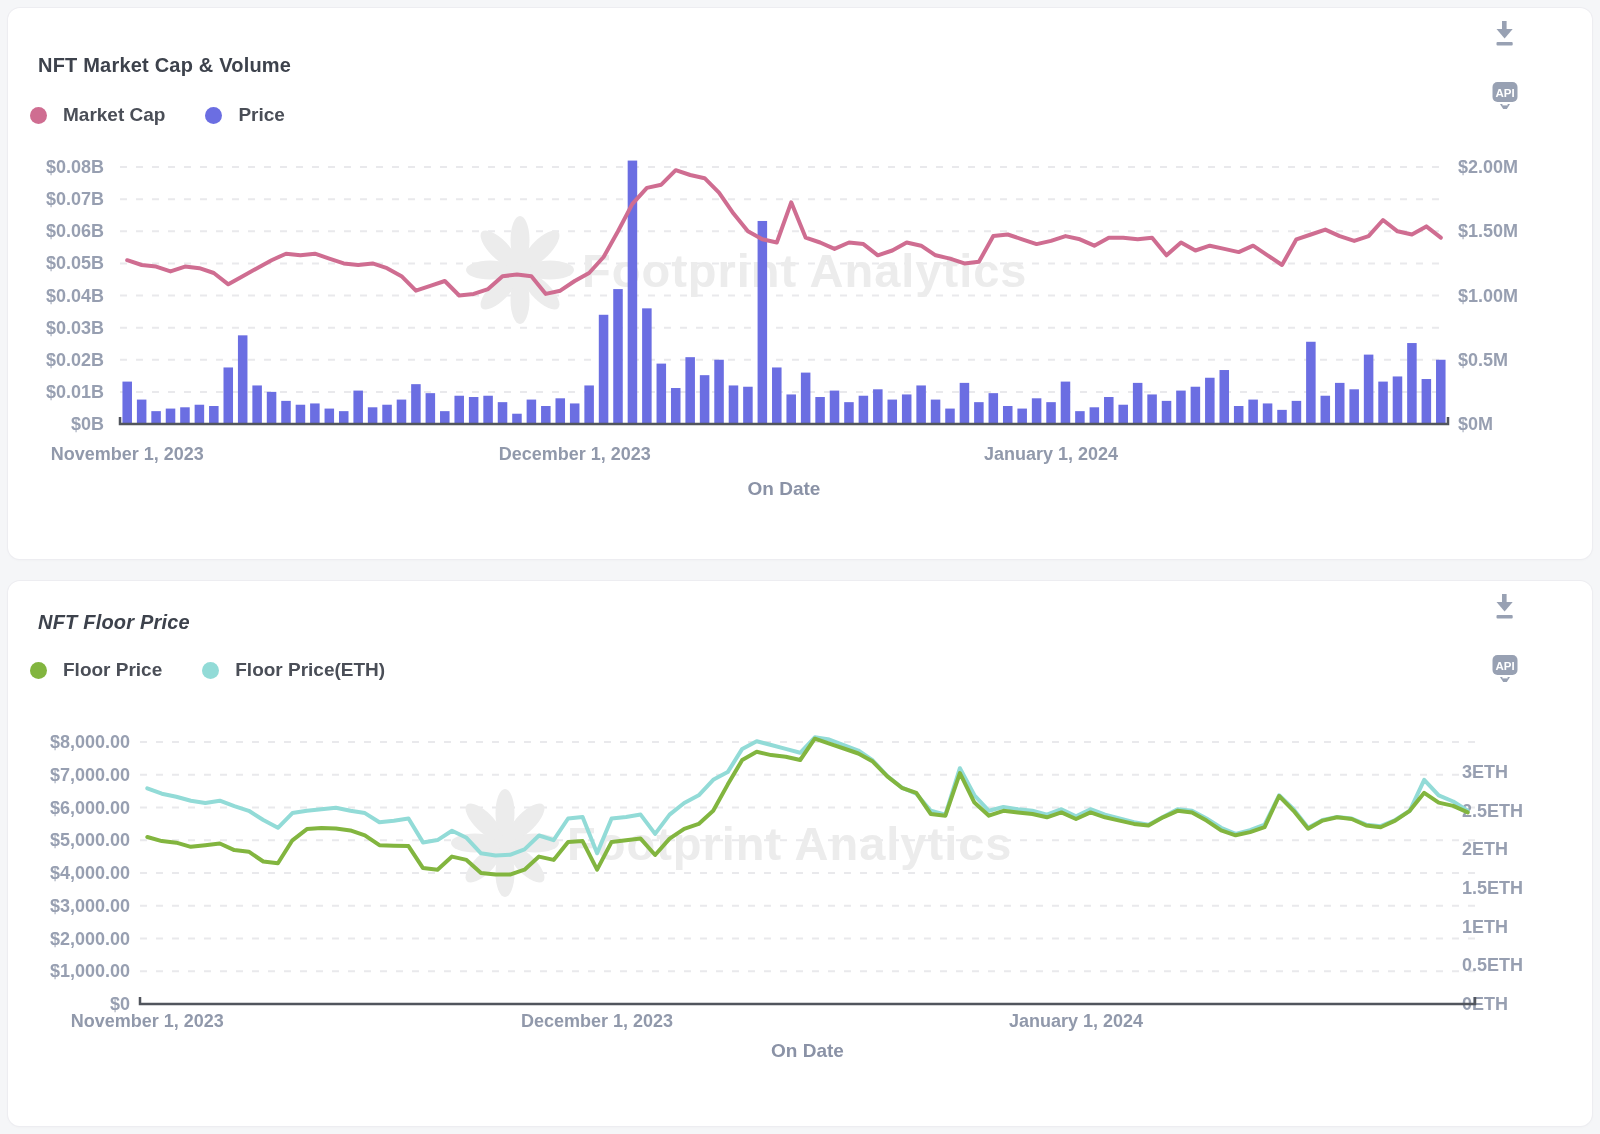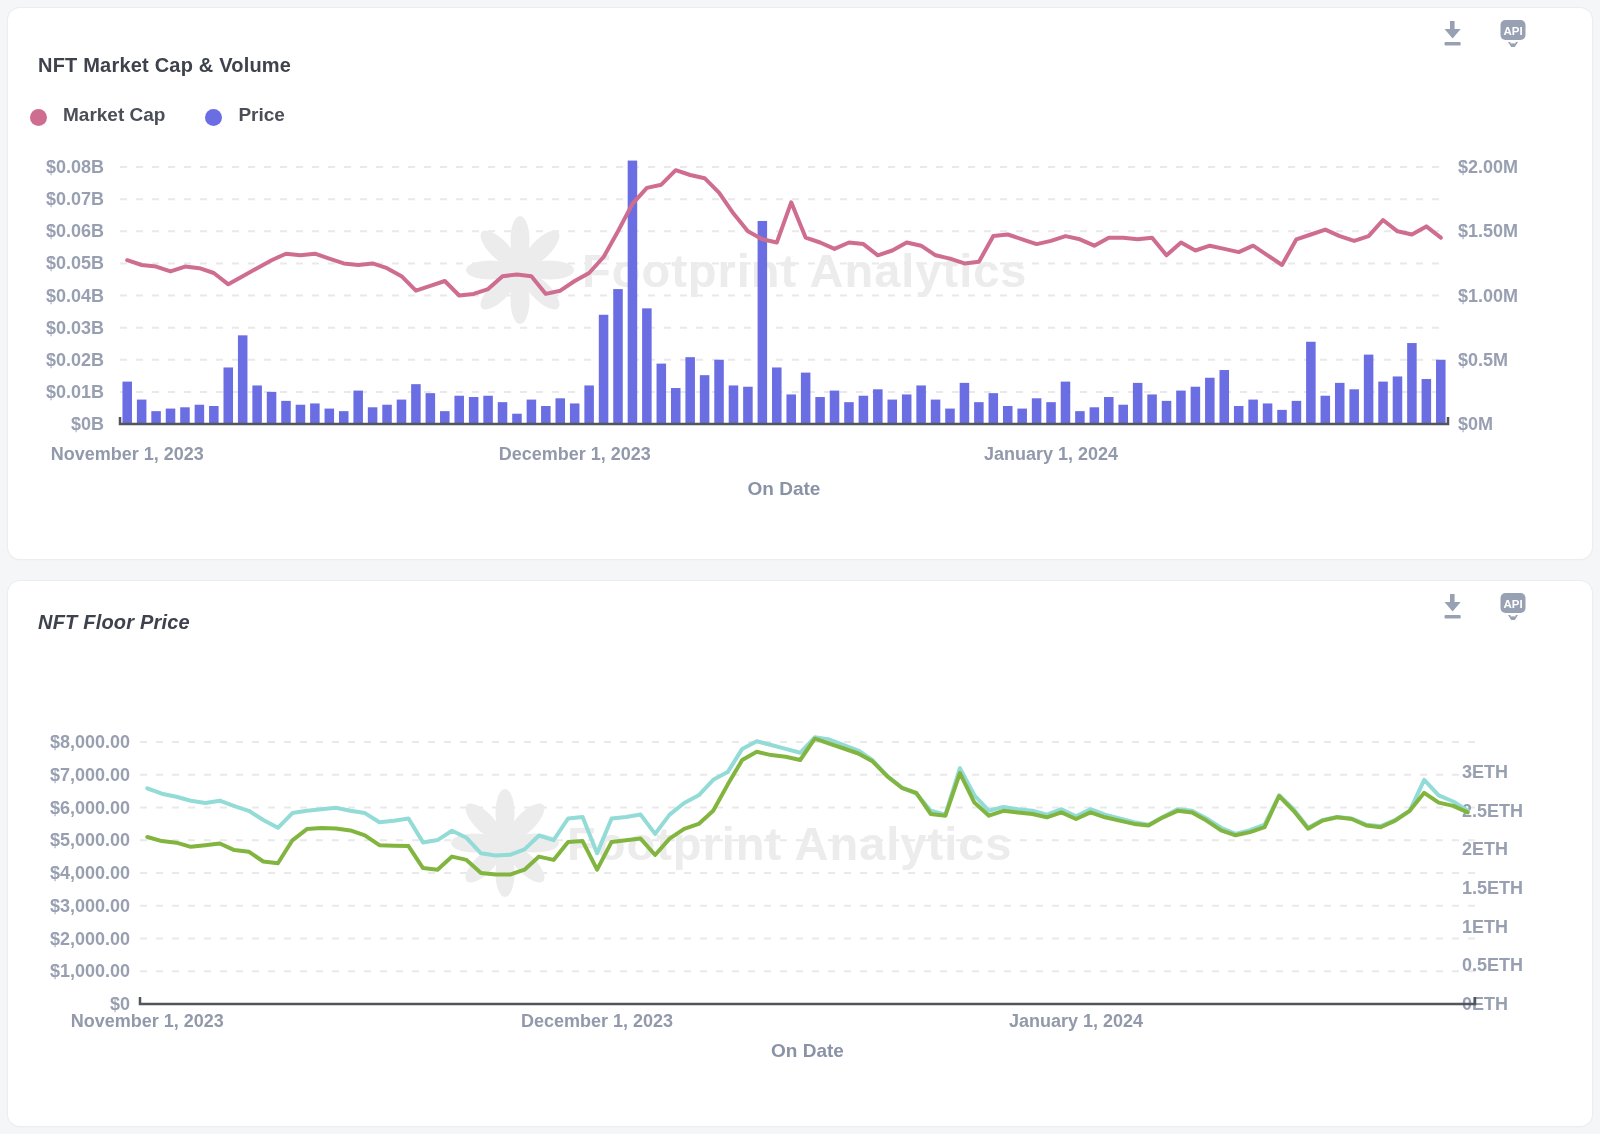--- a/index.html
+++ b/index.html
@@ -17,24 +17,24 @@
   .card-2 { height: 545px; }
   .card-title {
     position: absolute; left: 30px;
     font-size: 20px; font-weight: 700; color: #3d424c; letter-spacing: 0.2px;
   }
   .card-1 .card-title { top: 46px; }
   .card-2 .card-title { top: 30px; font-style: italic; }
   .legend { position: absolute; left: 22px; display: flex; gap: 40px; }
   .card-1 .legend { top: 96px; }
   .card-2 .legend { top: 78px; }
-  .legend-item { display: flex; align-items: flex-end; gap: 16px; cursor: pointer; }
+  .legend-item { display: flex; align-items: center; gap: 16px; cursor: pointer; }
   .legend-dot { width: 17px; height: 17px; border-radius: 50%; flex: 0 0 auto; }
   .legend-label { font-size: 19px; font-weight: 700; color: #4a4e57; }
-  .actions { position: absolute; top: 10px; right: 64px; display: flex; gap: 30px; }
+  .actions { position: absolute; top: 10px; right: 72px; display: flex; gap: 30px; flex-direction: column; }
   .icon-btn { background: none; border: none; cursor: pointer; width: 30px; height: 32px; padding: 0; }
   .icon-btn svg { display: block; }
   .chart-mount { position: absolute; left: 0; }
   .card-1 .chart-mount { top: 130px; }
   .card-2 .chart-mount { top: 120px; }
   .chart-mount svg { display: block; }
 </style>
 </head>
 <body>
 
@@ -212,20 +212,30 @@
             <text x="566.695652173913" y="322">December 1, 2023</text>
             <text x="1043.0434782608695" y="322">January 1, 2024</text>
           </g>
           <text x="776" y="357" font-size="19" font-weight="bold" fill="#8a92a6" text-anchor="middle">On Date</text>
         </svg>
       </div>
   </section>
 
   <section class="card card-2">
     <h2 class="card-title">NFT Floor Price</h2>
+    <div class="legend">
+      <div class="legend-item">
+        <span class="legend-dot" style="background-color: rgb(130, 181, 63);"></span>
+        <span class="legend-label">Floor Price</span>
+      </div>
+      <div class="legend-item">
+        <span class="legend-dot" style="background-color: rgb(146, 219, 215);"></span>
+        <span class="legend-label">Floor Price(ETH)</span>
+      </div>
+    </div>
     <div class="actions">
       <button class="icon-btn" title="Download">
         <svg width="28" height="30" viewBox="0 0 28 30">
           <rect x="12" y="2" width="4.6" height="9" fill="#98a1b3"></rect>
           <polygon points="6.5,10 22.7,10 14.6,19.5" fill="#98a1b3"></polygon>
           <rect x="6.5" y="23" width="16.2" height="3.6" rx="1" fill="#98a1b3"></rect>
         </svg>
       </button>
       <button class="icon-btn" title="API">
         <svg width="30" height="32" viewBox="0 0 30 32">

